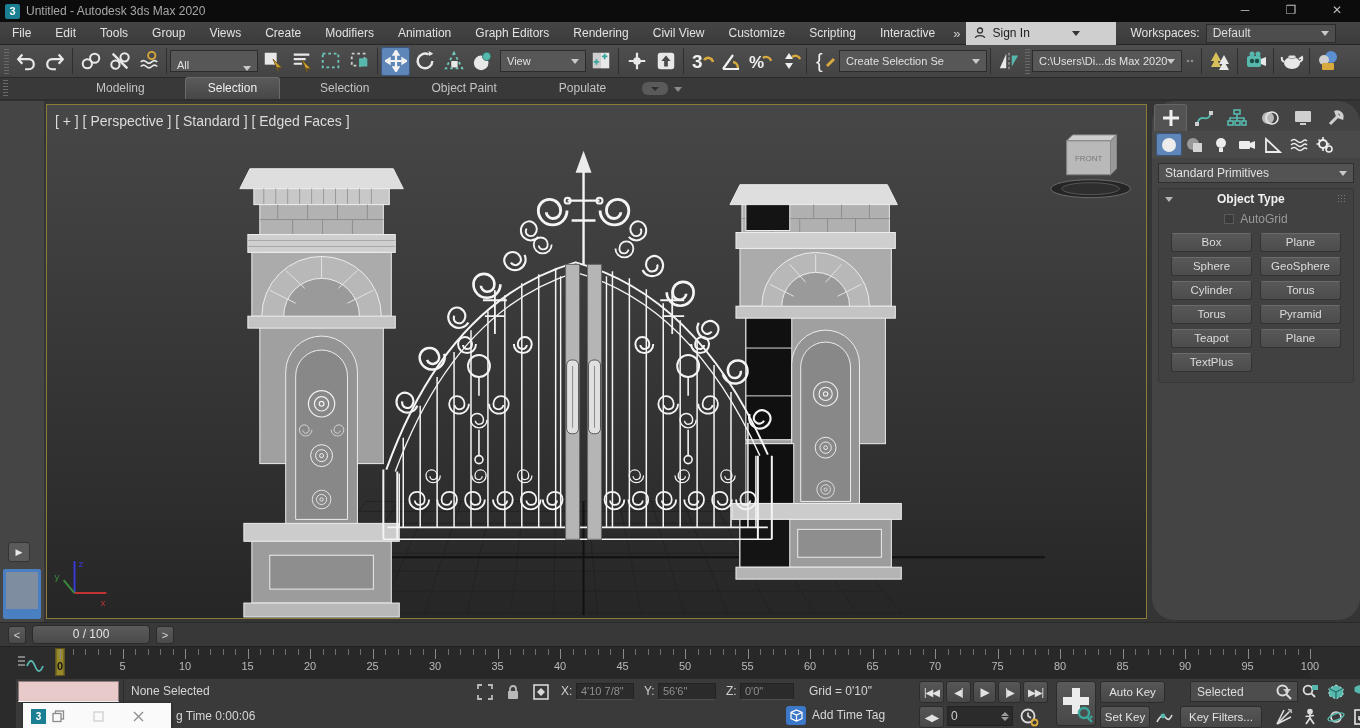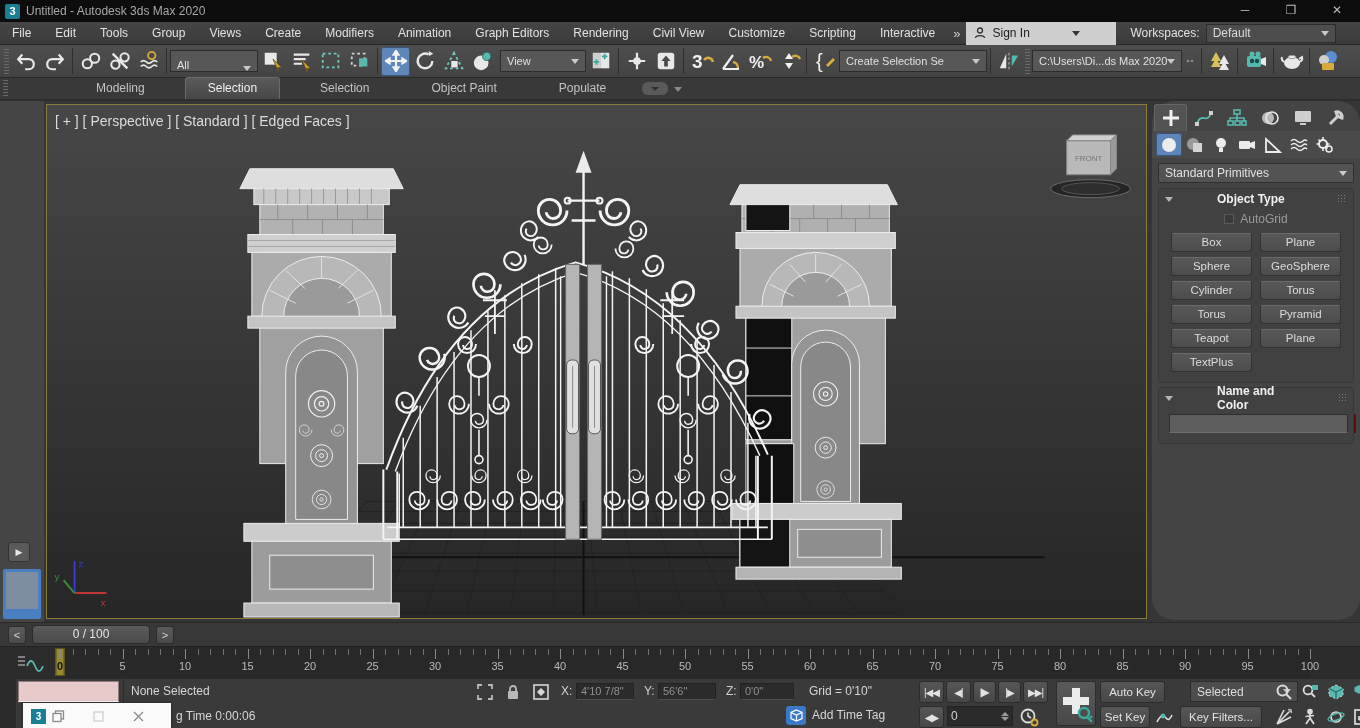--- a/index.html
+++ b/index.html
@@ -662,31 +662,20 @@
           <div class="pbtn">Sphere</div>
           <div class="pbtn">GeoSphere</div>
           <div class="pbtn">Cylinder</div>
           <div class="pbtn">Torus</div>
           <div class="pbtn">Torus</div>
           <div class="pbtn">Pyramid</div>
           <div class="pbtn">Teapot</div>
           <div class="pbtn">Plane</div>
           <div class="pbtn">TextPlus</div>
         </div>
-    </div>
-    <div class="rollout">
-      <div class="ro-head">
-        <span class="ro-arrow"></span>
-        <span>Name and Color</span>
-        <span class="ro-grip"></span>
-      </div>
-      <div id="name-row">
-        <input id="name-input" value="" style="">
-        <div id="color-swatch" style="background: rgb(217, 48, 143);"></div>
-      </div>
     </div>
   </div>
 </div>
 
 <div id="timeslider">
   <div class="ts-btn">&lt;</div>
   <div id="frame-display">0 / 100</div>
   <div class="ts-btn" id="ts-next">&gt;</div>
 </div>
 

